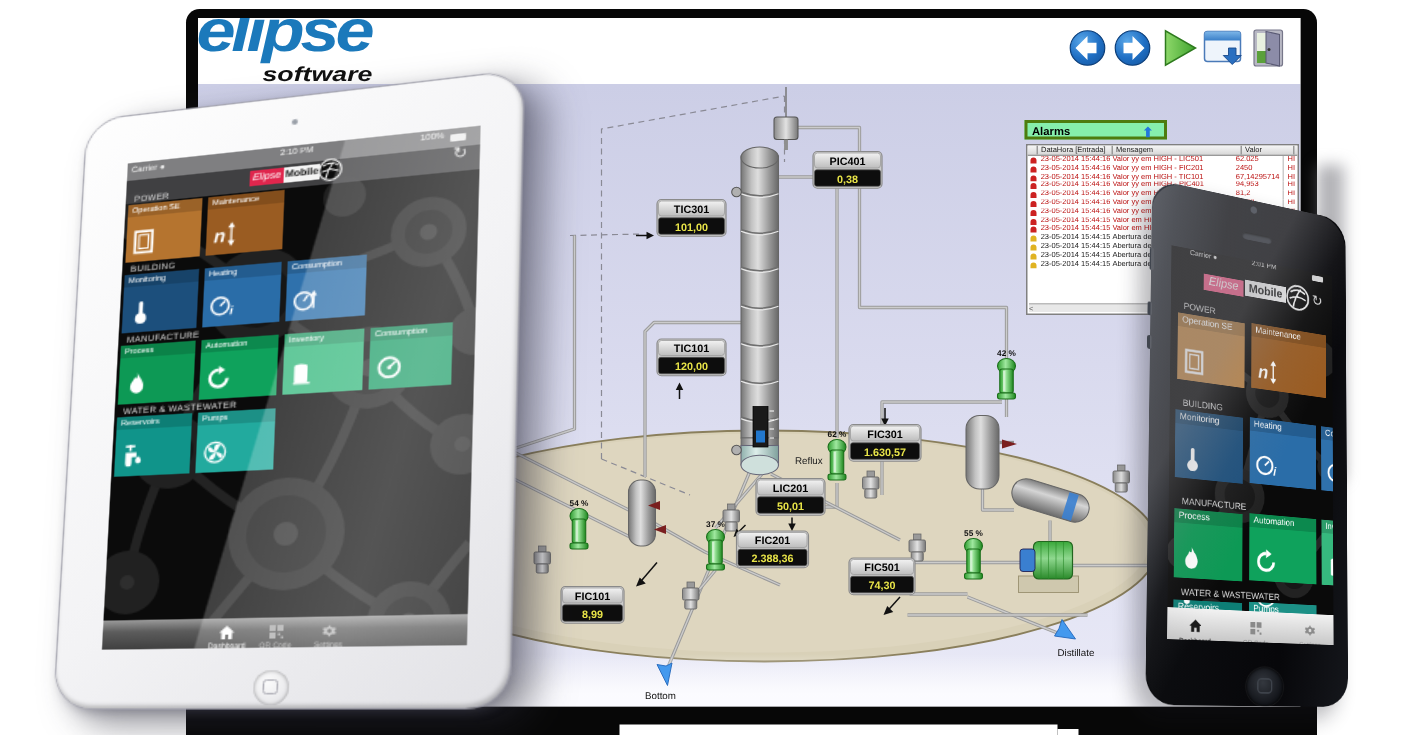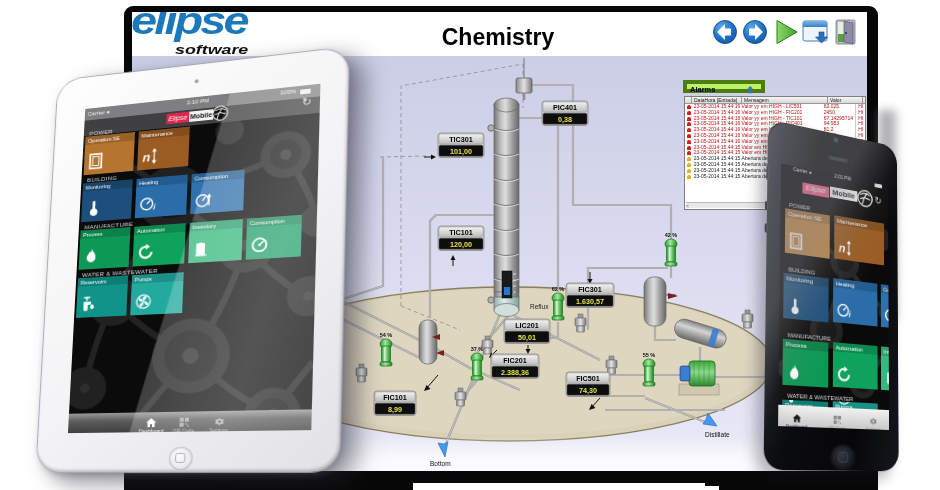--- a/index.html
+++ b/index.html
@@ -6,21 +6,21 @@
 *{box-sizing:border-box;font-family:"Liberation Sans",sans-serif;}
 #page{position:relative;width:940px;height:490px;overflow:hidden;background:#fff;}
 #monitor{position:absolute;left:124px;top:6px;width:754px;height:484px;background:#070707;border-radius:9px 9px 0 0;z-index:1;}
 #mscreen{position:absolute;left:8px;top:6px;width:735px;height:459px;background:#fff;overflow:hidden;}
 #mheader{position:absolute;left:0;top:0;width:735px;height:44px;background:#fff;}
 #logo{position:absolute;left:-1px;top:-14px;color:#1b79bb;font-weight:bold;font-style:italic;font-size:33px;letter-spacing:-2px;transform:scaleX(1.42) scaleY(1.2);transform-origin:0 0;}
 #logosub{position:absolute;left:43px;top:30px;color:#101010;font-weight:bold;font-style:italic;font-size:13.5px;letter-spacing:0;transform:scaleX(1.32);transform-origin:0 0;}
 #mtitle{position:absolute;left:262px;top:12px;width:208px;text-align:center;font-weight:bold;font-size:23px;color:#000;}
 #scada{position:absolute;left:0;top:44px;width:735px;height:415px;background:linear-gradient(#cccee6,#d9daee 45%,#e3e4f4 80%,#eaeaf7);}
 #scadasvg{position:absolute;left:0;top:0;}
-#alarmttl{position:absolute;left:551px;top:68px;width:82px;height:12.5px;background:#bef264;border:4px solid #4d7c0f;font-size:7.5px;font-weight:bold;color:#000;padding:1px 3px;z-index:3;}
+#alarmttl{position:absolute;left:551px;top:68px;width:95px;height:12.5px;background:#86efac;border:2px solid #4d7c0f;font-size:7.5px;font-weight:bold;color:#000;padding:1px 3px;z-index:3;}
 #alarmarr{position:absolute;right:7px;top:0.5px;color:#2277dd;font-size:9px;font-weight:bold;}
 #alarmtbl{position:absolute;left:552px;top:84px;width:182px;height:114px;background:#fff;border:1px solid #808080;font-size:5px;overflow:hidden;z-index:3;}
 .ahdr{display:flex;background:linear-gradient(#f6f6f6,#d8d8d8);border-bottom:1px solid #999;color:#222;height:7px;line-height:7px;}
 .ahdr span{padding-left:2px;border-right:1px solid #999;overflow:hidden;white-space:nowrap;}
 .arow{display:flex;height:5.8px;line-height:5.8px;white-space:nowrap;}
 .arow span{padding-left:2px;overflow:hidden;}
 .c0{width:7px;padding-left:2px;}
 .c1{width:50px;}
 .c2{width:86px;}
 .c3{width:35px;}
@@ -289,21 +289,20 @@
               <rect x="375" y="392" width="40" height="10" rx="2" fill="url(#labG)" stroke="#999" stroke-width="0.5"></rect>
               <text x="395.0" y="399.8" font-size="7.2" font-weight="bold" fill="#000" text-anchor="middle">FIC101</text>
               <rect x="375" y="403.2" width="40" height="11" rx="1.5" fill="#0d0d0d" stroke="#555" stroke-width="0.5"></rect>
               <text x="395.0" y="411.8" font-size="7.2" font-weight="bold" fill="#e8e448" text-anchor="middle">8,99</text>
             </g>
 </svg>
   </div>
   <div id="mheader">
    <div id="logo">elipse</div>
    <div id="logosub">software</div>
-   <div id="mtitle">Chemistry</div>
 <svg width="735" height="42" style="position:absolute;left:0;top:0">
 <defs>
               <radialGradient id="blueC" cx="0.35" cy="0.3" r="0.9">
 <stop offset="0" stop-color="#5aa7e8"></stop>
                 <stop offset="0.55" stop-color="#1f6fc4"></stop>
                 <stop offset="1" stop-color="#14549c"></stop>
               </radialGradient>
 <linearGradient id="grnP" x1="0" y1="0" x2="1" y2="0">
 <stop offset="0" stop-color="#8ed86a"></stop>
                 <stop offset="1" stop-color="#3fa32e"></stop>

